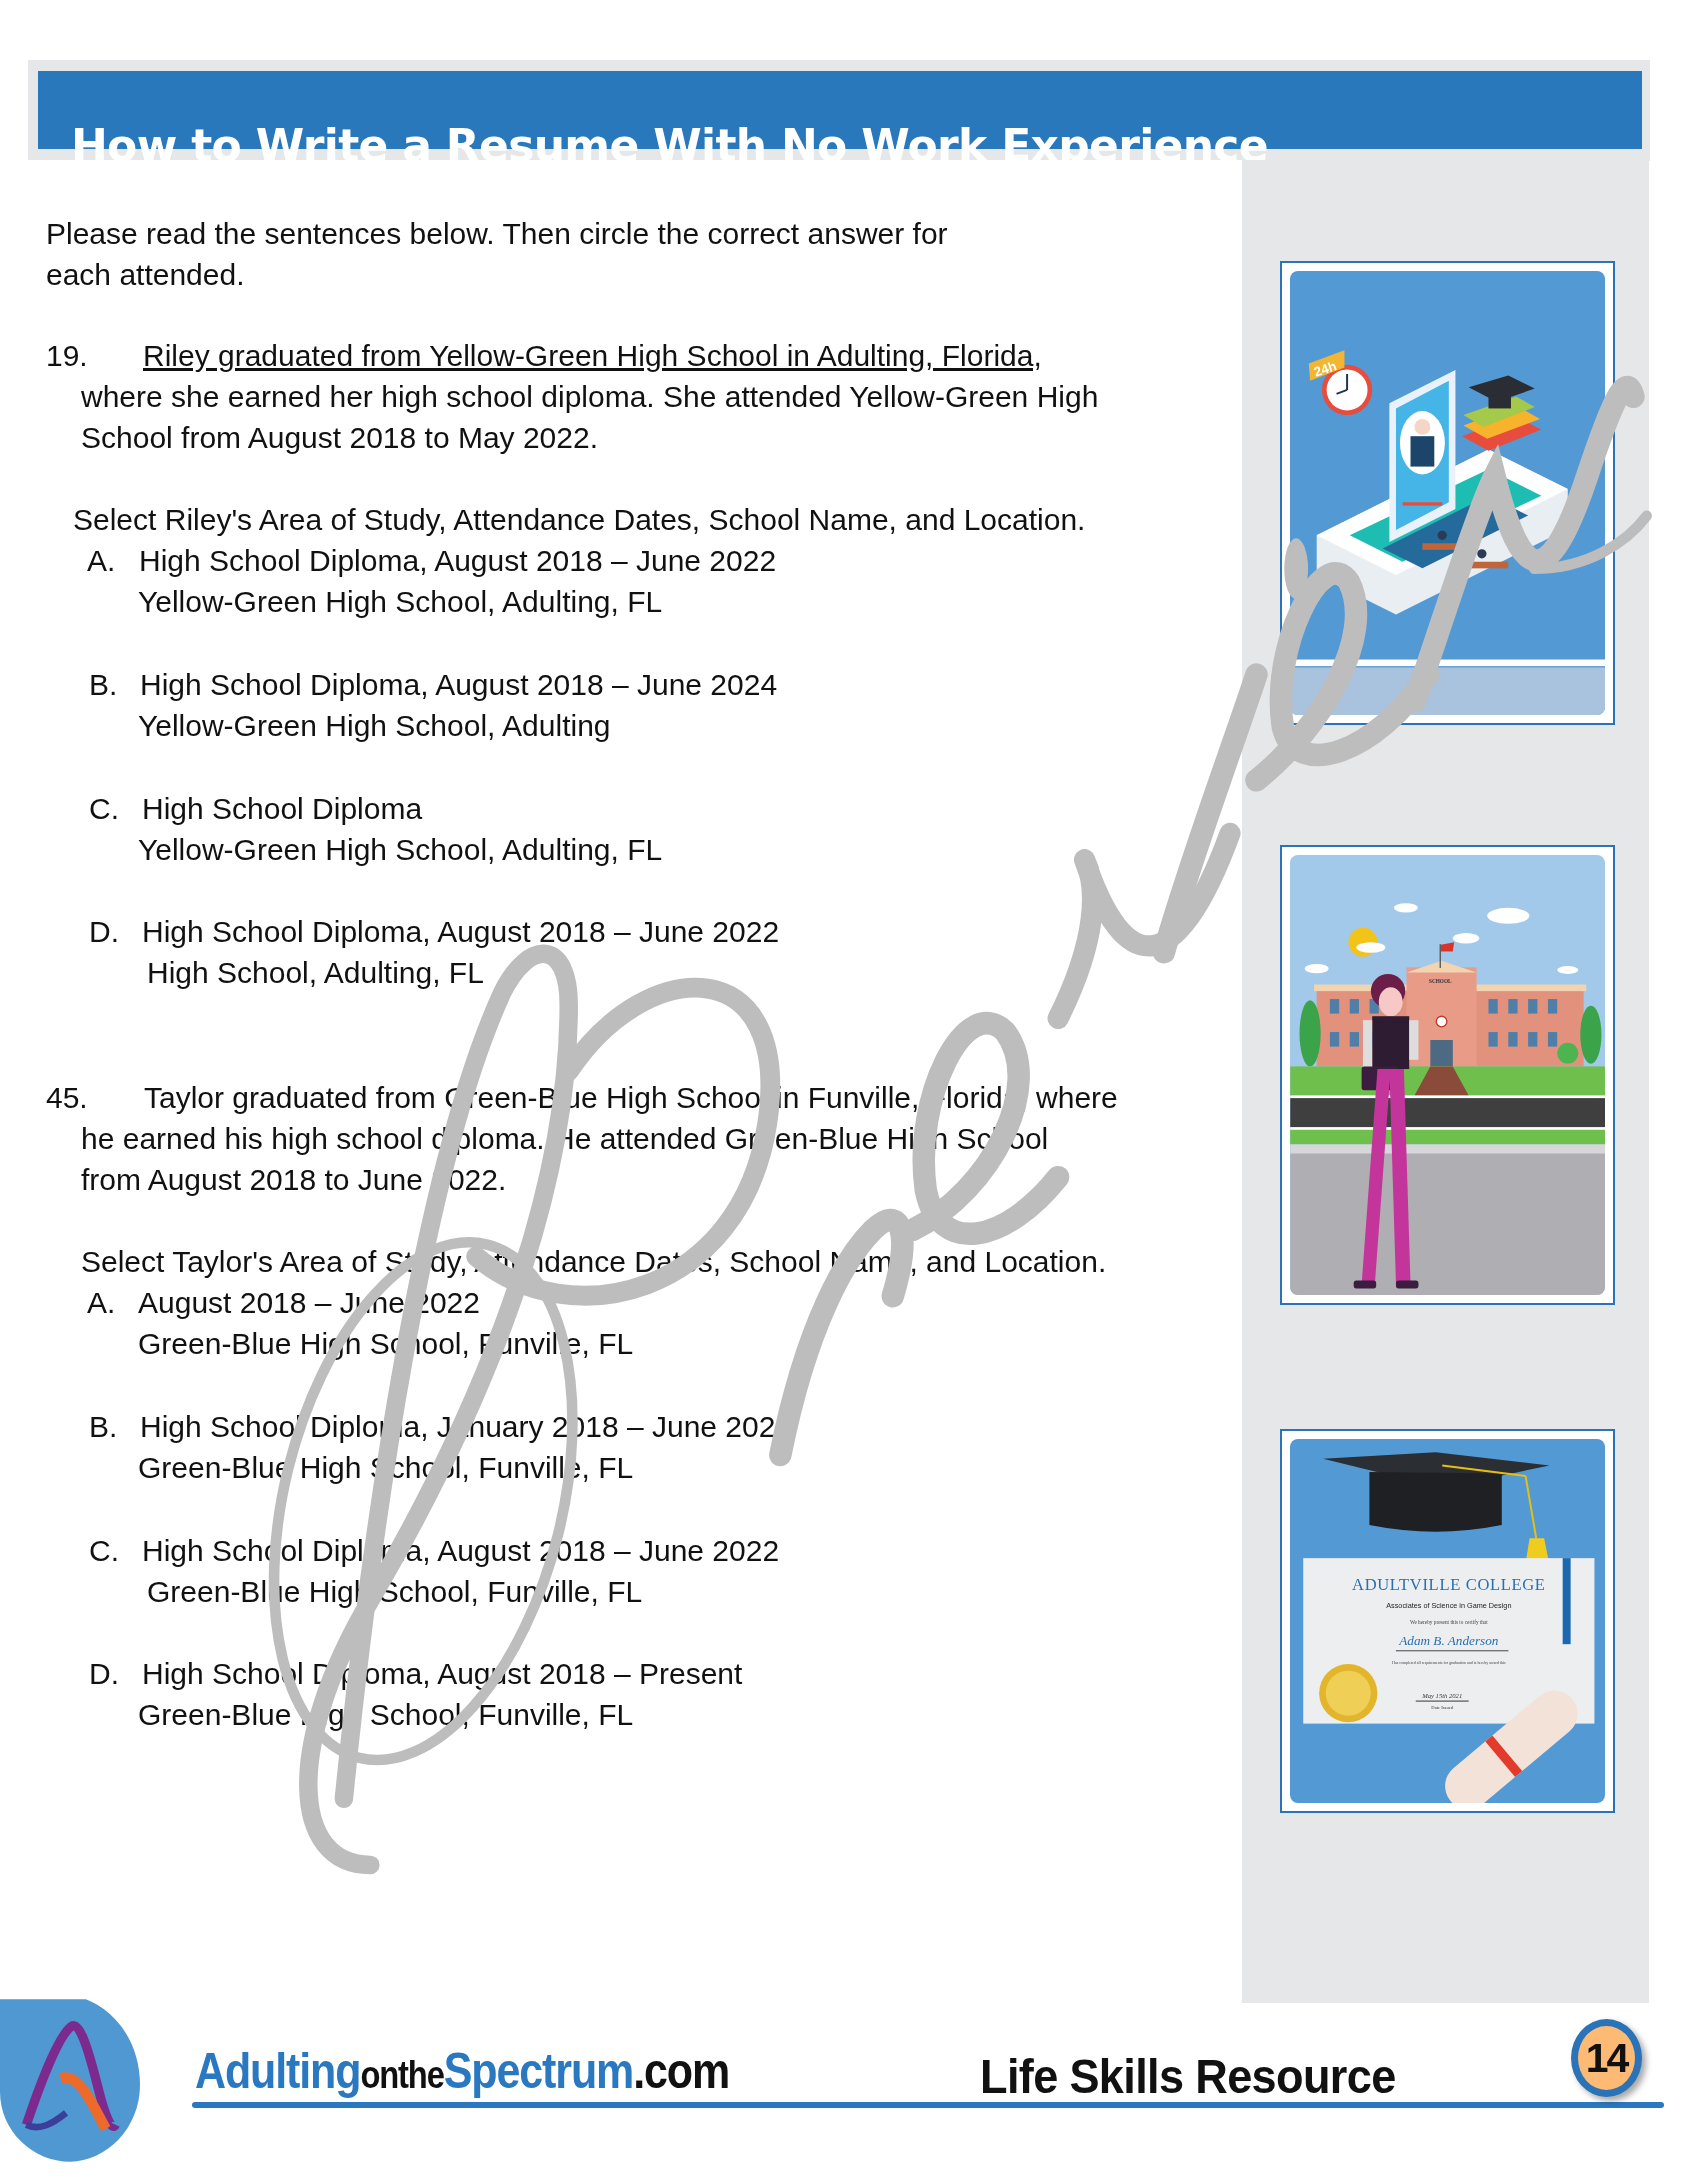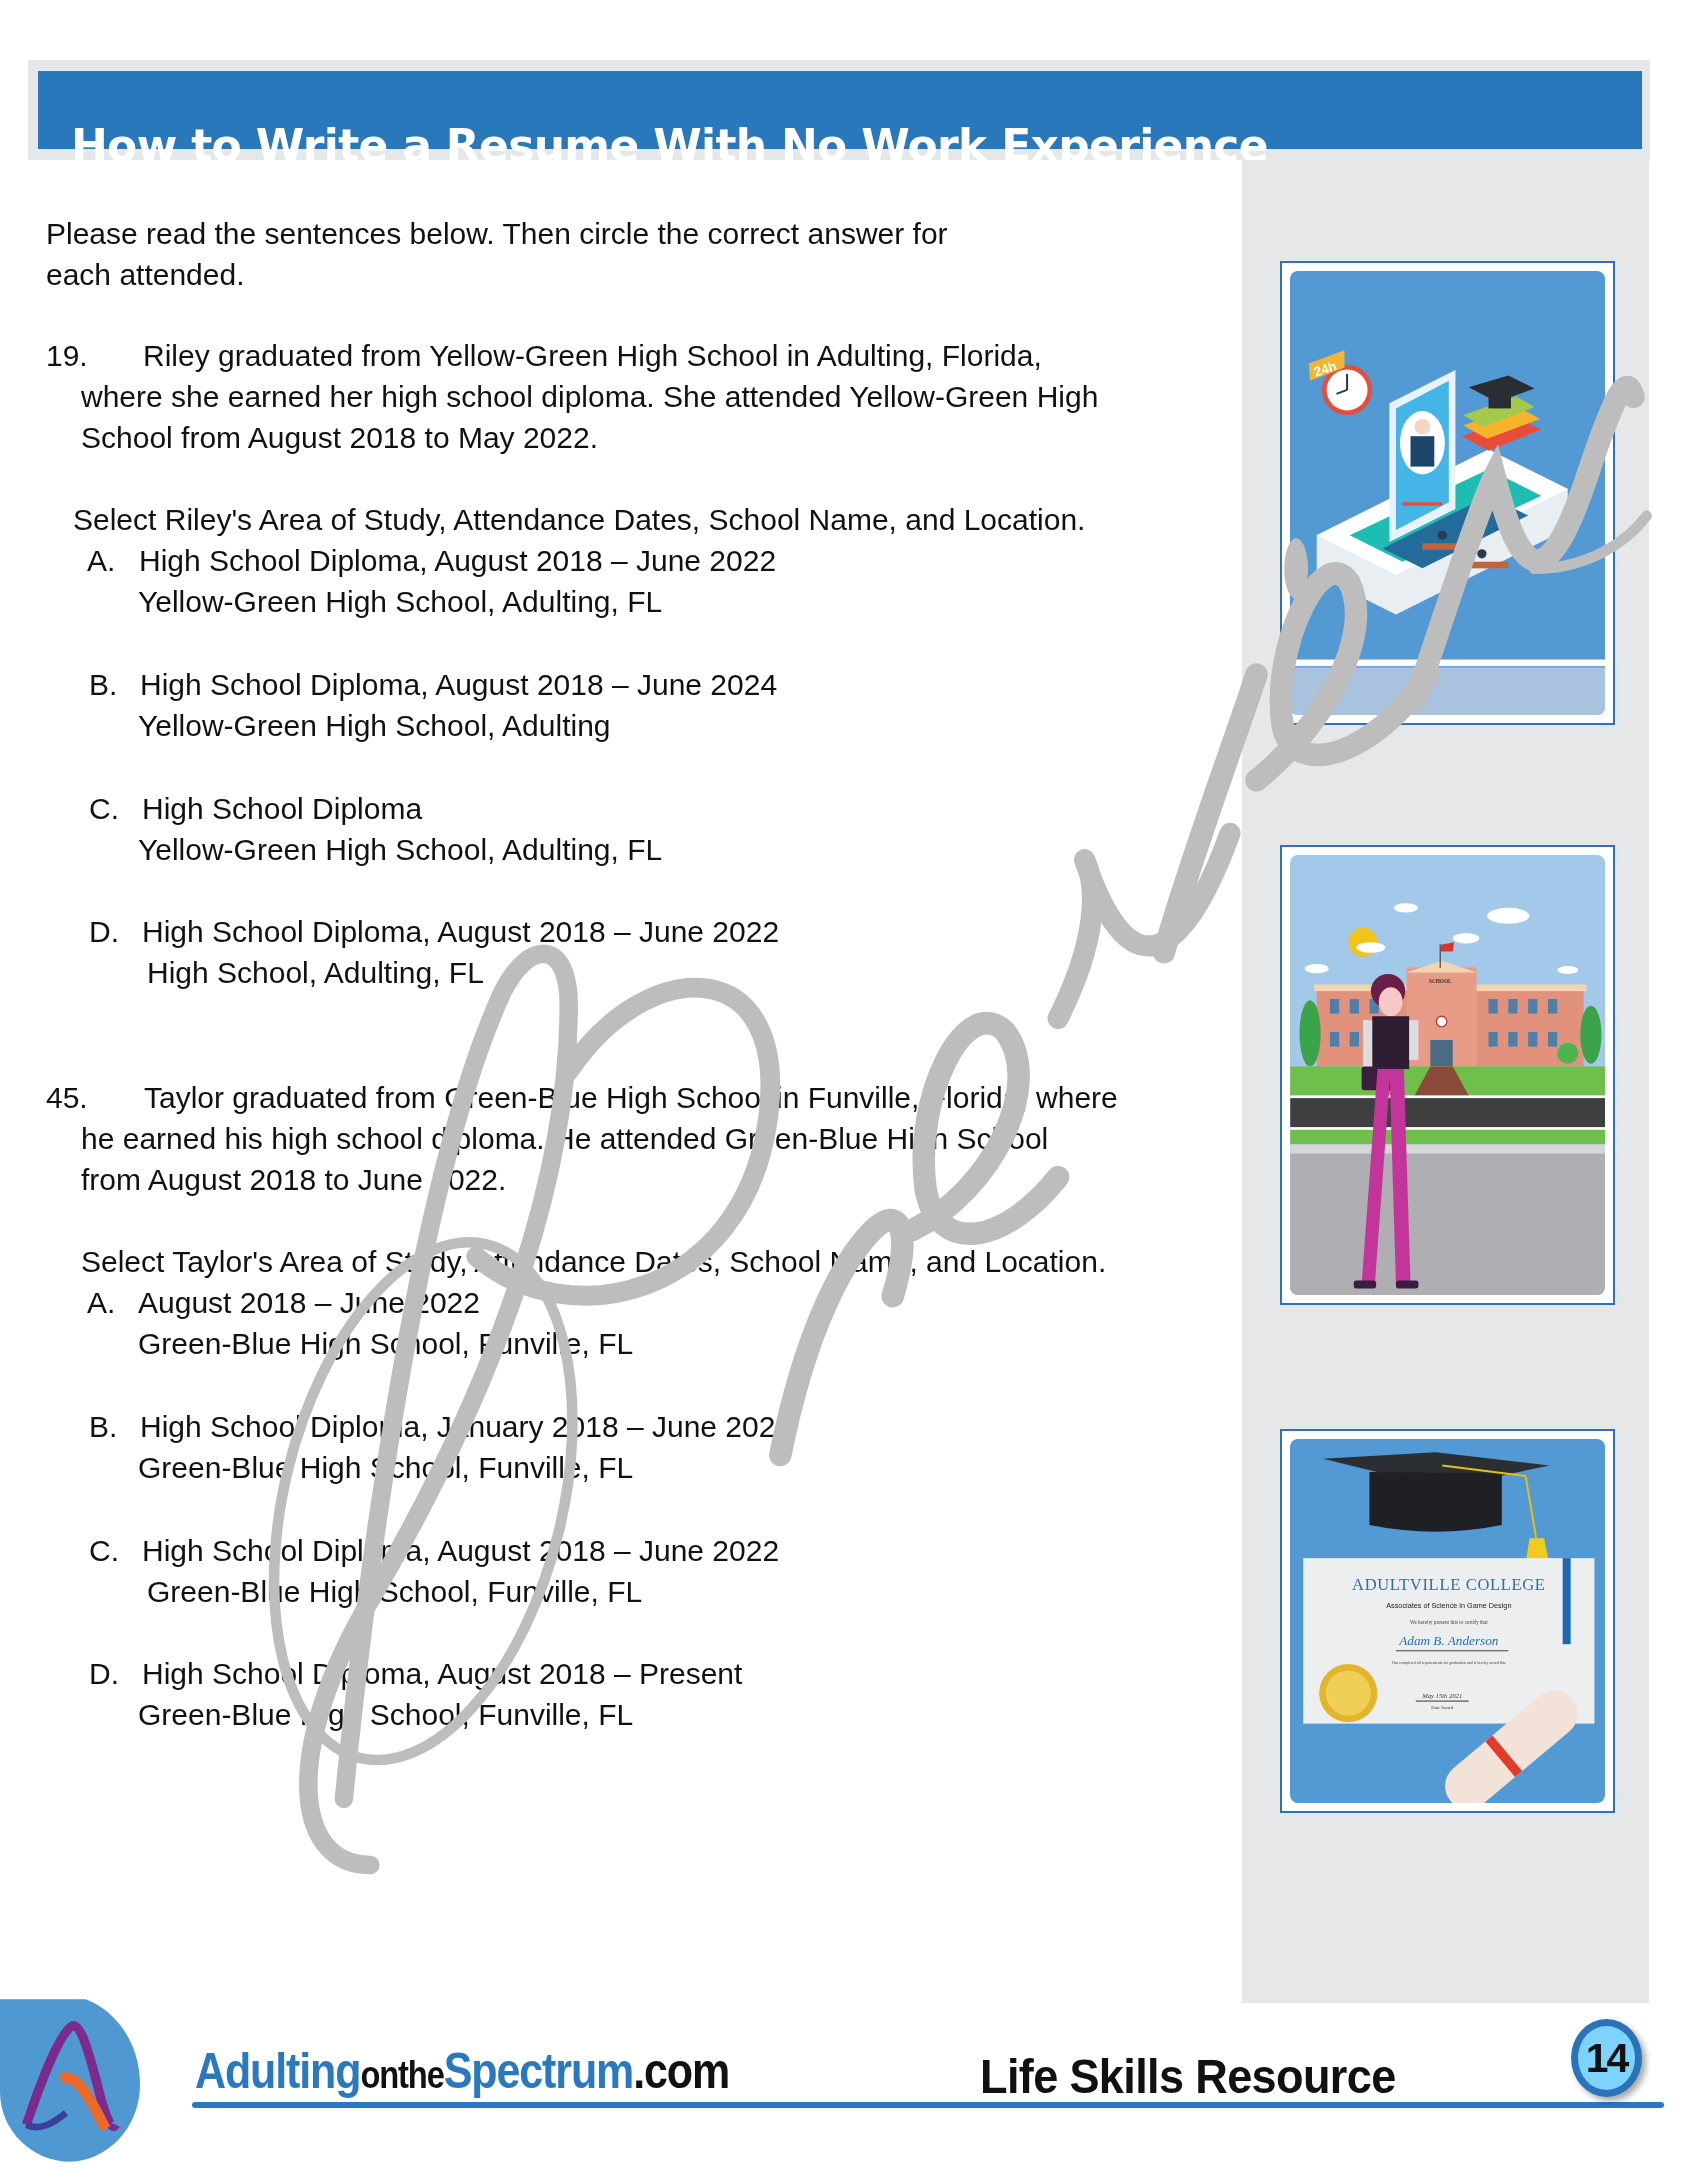--- a/index.html
+++ b/index.html
@@ -29,41 +29,41 @@
   .footer-logo { position: absolute; left: 0; top: 1999px; width: 140px; height: 163px; }
   .brand { position: absolute; left: 195px; top: 2042px; font-size: 50px; font-weight: bold; white-space: nowrap;
            letter-spacing: -1.3px; transform: scaleX(0.86); transform-origin: left top; }
   .brand .blue { color: #2a78c0; }
   .brand .blk { color: #111; font-size: 38px; }
   .brand .dark { color: #111; }
   .tagline { position: absolute; left: 980px; top: 2048px; font-size: 49px; font-weight: bold; color: #111;
              white-space: nowrap; letter-spacing: -0.7px; transform: scaleX(0.92); transform-origin: left top; }
   .footer-rule { position: absolute; left: 192px; top: 2102px; width: 1472px; height: 6px; border-radius: 3.3px; background: #2a78c0; }
   .page-badge { position: absolute; left: 1571px; top: 2019px; width: 71px; height: 78px; border-radius: 50%;
-                background: #7dd3fc; border: 7.3px solid #2a73b8; box-sizing: border-box;
+                background: #fdba74; border: 7.3px solid #2a73b8; box-sizing: border-box;
                 box-shadow: 4px 4px 6.6px rgba(0,0,0,0.35); display: flex; align-items: center; justify-content: center; }
   .page-num { font-size: 41px; font-weight: bold; color: #111; letter-spacing: -2px; }
 </style>
 </head>
 <body>
 
 <div class="frame"></div>
 <div class="header-bar"></div>
 <div class="header-title">How to Write a Resume With No Work Experience</div>
 
 <div class="main-panel"></div>
 <div class="sidebar"></div>
 
 <div class="content">
   <div class="txt bold" style="left:46px; top:213px;">Please read the sentences below.  Then circle the correct answer for</div>
   <div class="txt bold" style="left:46px; top:254px;">each attended.</div>
 
   <div>
     <div class="txt" style="left:46px; top:335px;">19.</div>
-    <div class="txt" style="left:143px; top:335px;">Riley graduated from Yellow-Green High School in Adulting, Florida,</div>
+    <div class="txt" style="left:143px; top:335px;text-decoration:underline;">Riley graduated from Yellow-Green High School in Adulting, Florida,</div>
     <div class="txt" style="left:81px; top:376px;">where she earned her high school diploma.  She attended Yellow-Green High</div>
     <div class="txt" style="left:81px; top:417px;">School from August 2018 to May 2022.</div>
     <div class="txt" style="left:73px; top:499px;">Select Riley's Area of Study, Attendance Dates, School Name, and Location.</div>
 
     <div>
       <div class="txt" style="left:87px; top:540px;">A.</div>
       <div class="txt" style="left:139px; top:540px;">High School Diploma, August 2018 – June 2022</div>
       <div class="txt" style="left:138px; top:581px;">Yellow-Green High School, Adulting, FL</div>
     </div>
     <div>

